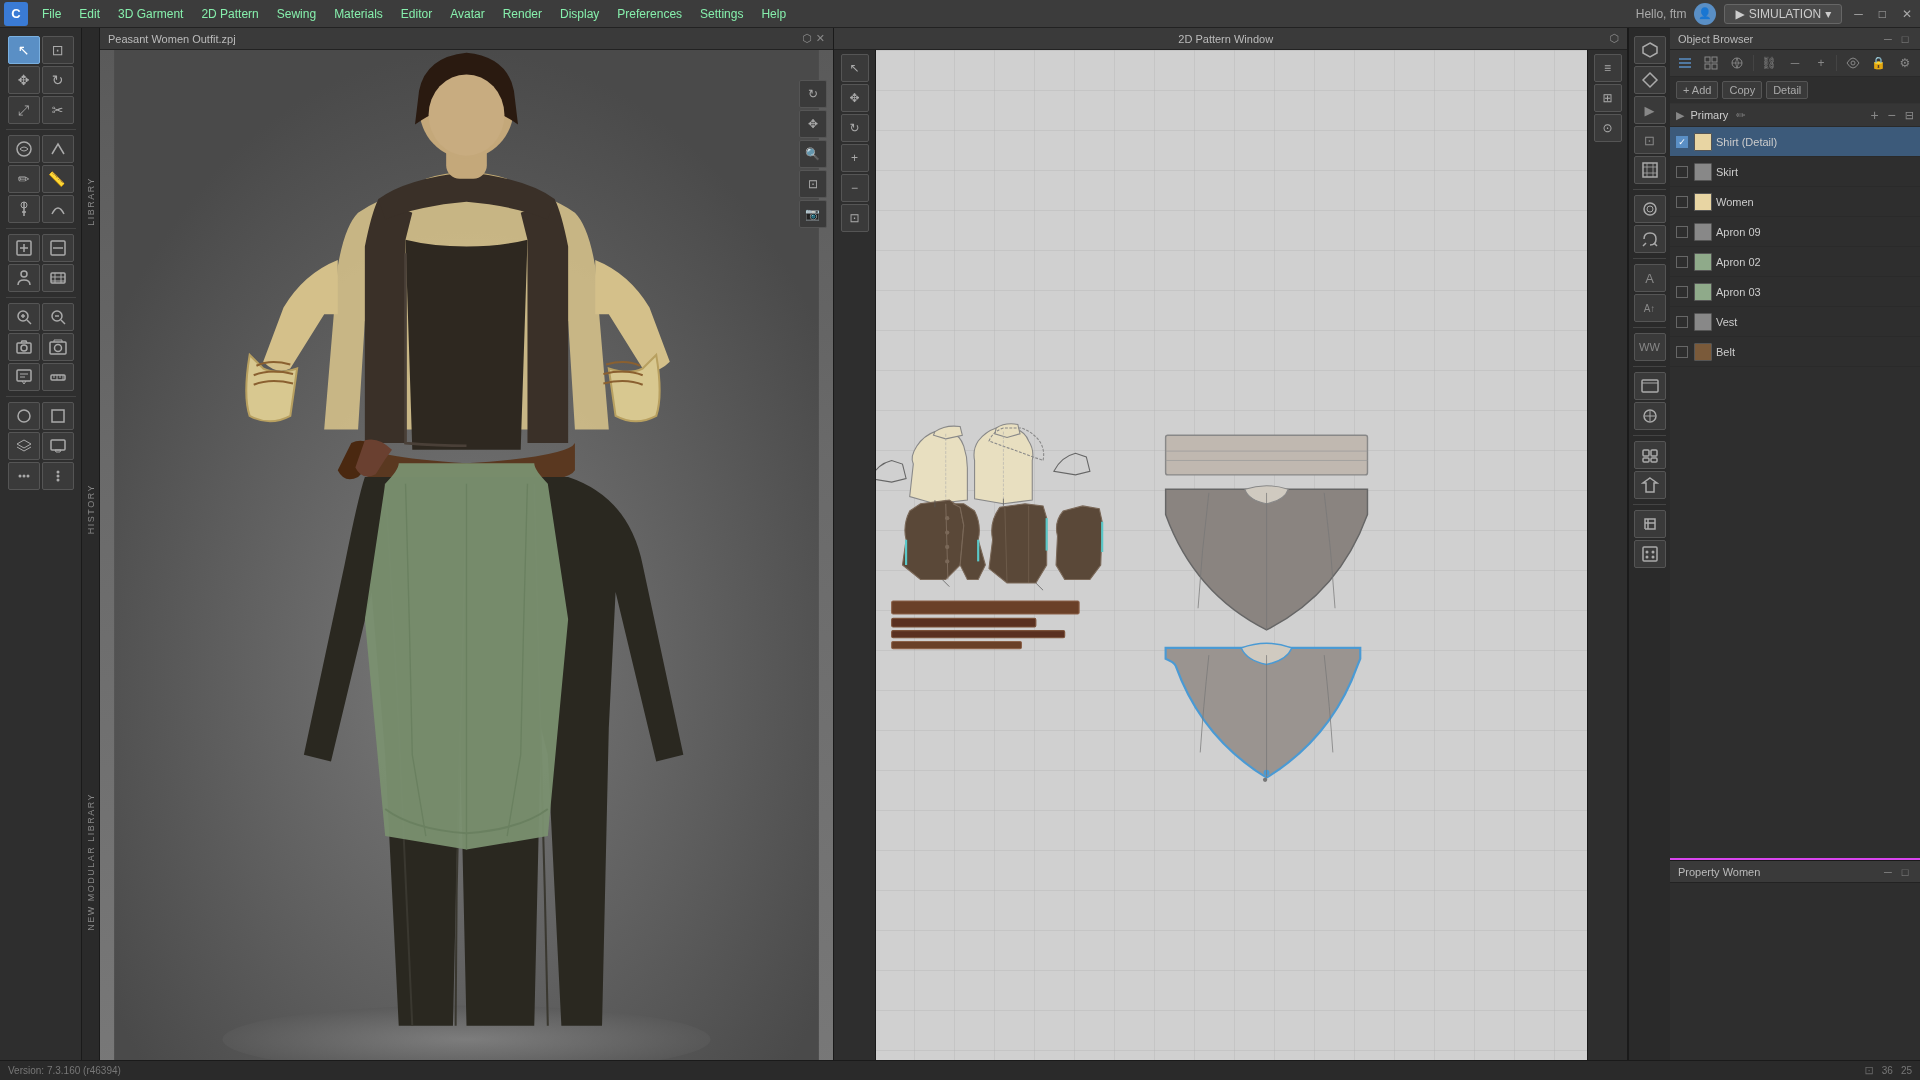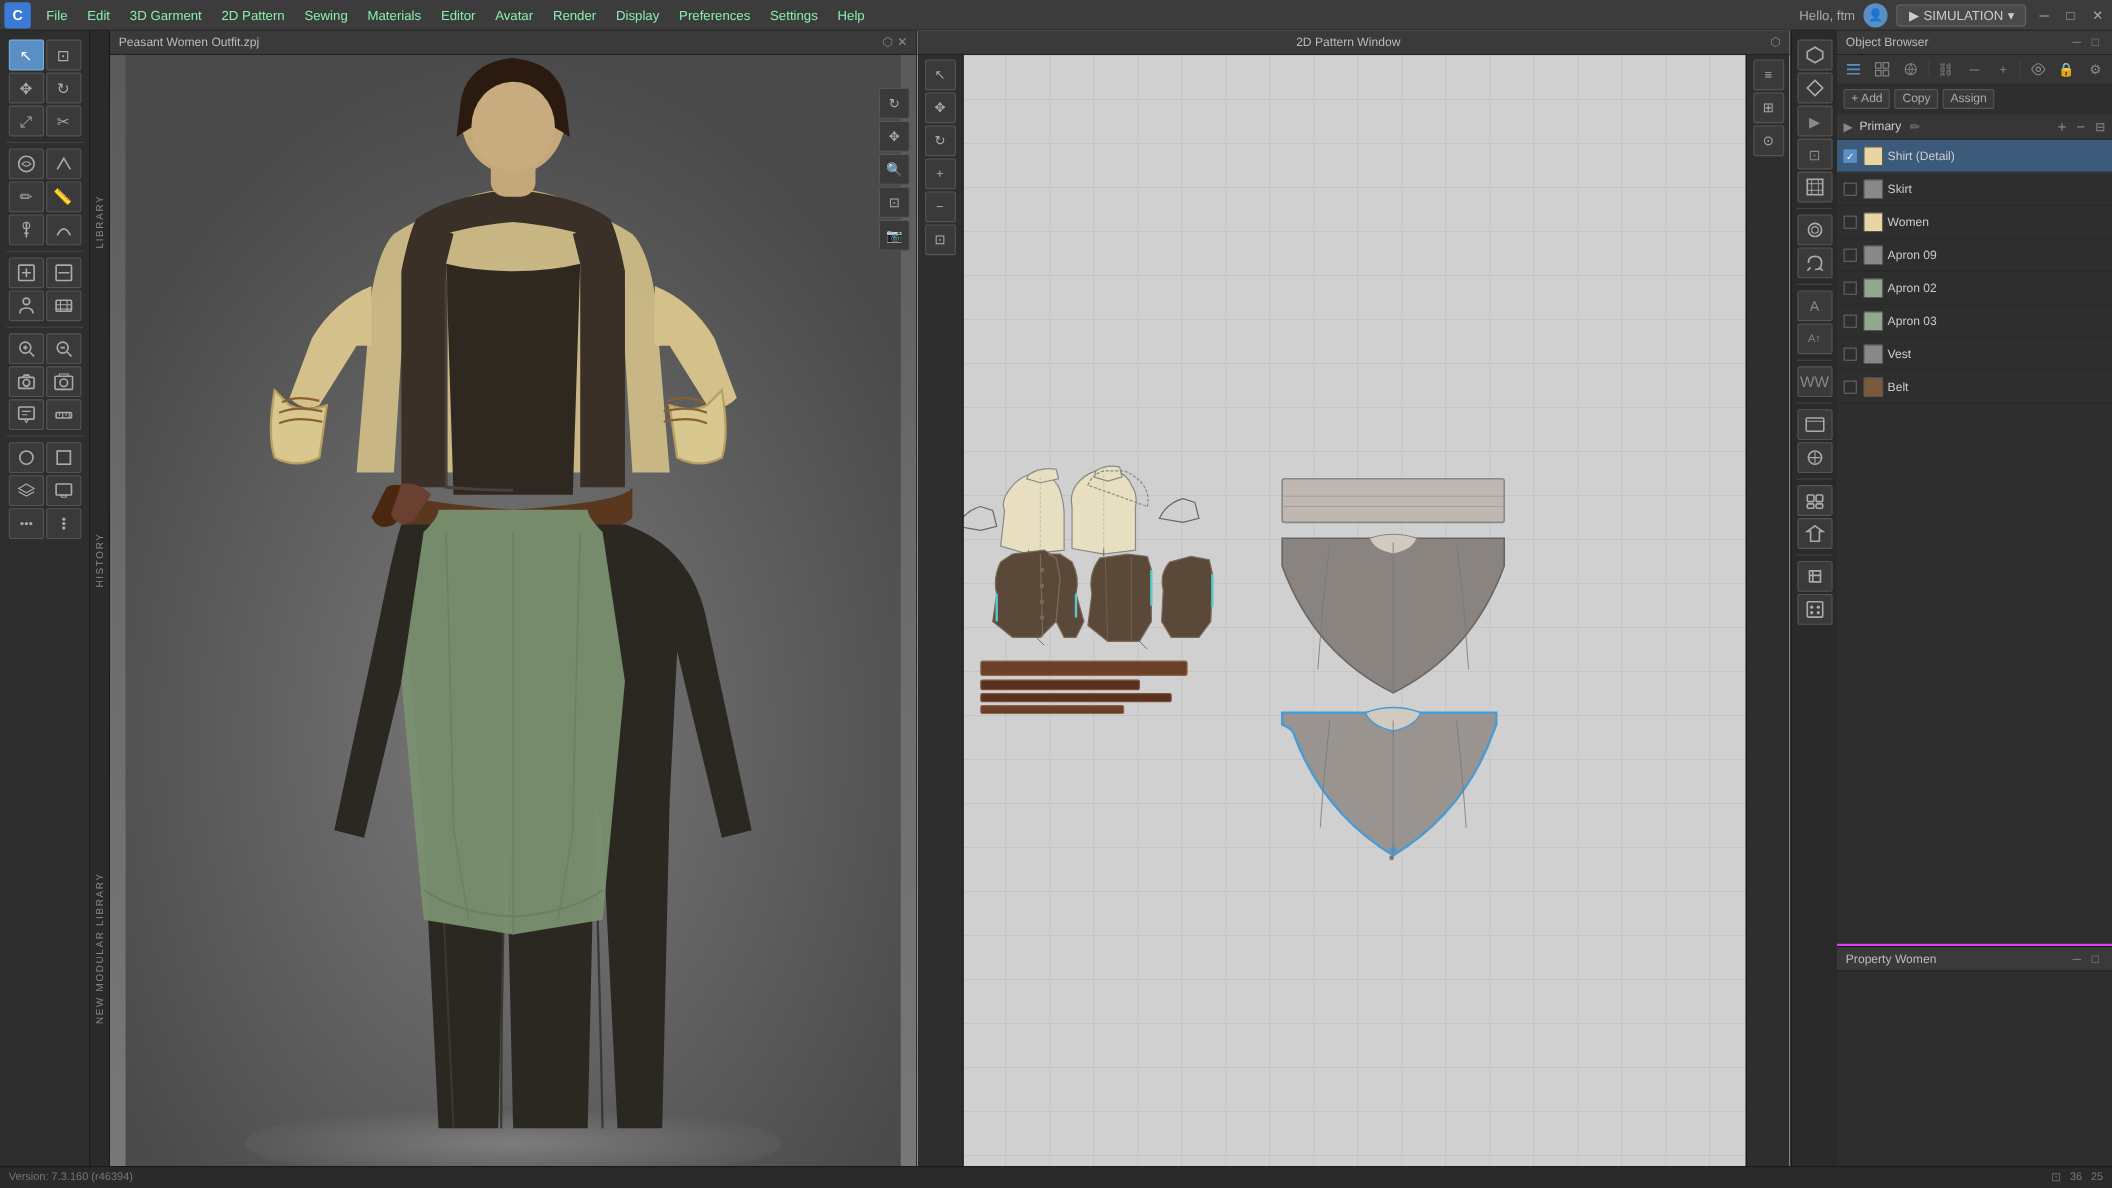--- a/index.html
+++ b/index.html
@@ -713,21 +713,21 @@
     <div class="strip-btn">
       <svg width="18" height="18" viewBox="0 0 18 18">
           <path d="M3 9 Q3 3 9 3 Q15 3 15 9 Q15 15 9 15" stroke="#aaa" stroke-width="1.5" fill="none"></path>
           <path d="M5 13L2 16M13 13L16 16" stroke="#aaa" stroke-width="1.5"></path>
         </svg>
     </div>
     <div style="height:1px;background:#444;width:80%;margin:3px 0;"></div>
     <div class="strip-btn">A</div>
     <div class="strip-btn" style="font-size:10px;">A↑</div>
     <div style="height:1px;background:#444;width:80%;margin:3px 0;"></div>
-    <div class="strip-btn" style="font-size:14px;">WW</div>
+    <div class="strip-btn" style="font-size:11px;">WW</div>
     <div style="height:1px;background:#444;width:80%;margin:3px 0;"></div>
     <div class="strip-btn">
       <svg width="18" height="18" viewBox="0 0 18 18">
           <rect x="1" y="3" width="16" height="12" rx="1" stroke="#aaa" stroke-width="1.5" fill="none"></rect>
           <path d="M1 6L17 6" stroke="#aaa" stroke-width="1"></path>
         </svg>
     </div>
     <div class="strip-btn">
       <svg width="18" height="18" viewBox="0 0 18 18">
           <circle cx="9" cy="9" r="6" stroke="#aaa" stroke-width="1.5" fill="none"></circle>
@@ -807,21 +807,21 @@
               <circle cx="7" cy="7" r="2" stroke="#888" stroke-width="1" fill="none"></circle>
             </svg>
         </div>
         <div class="rp-icon-btn" title="Lock">🔒</div>
         <div class="rp-icon-btn" title="Settings">⚙</div>
       </div>
 
       <div class="ob-toolbar">
         <div class="ob-btn">+ Add</div>
         <div class="ob-btn">Copy</div>
-        <div class="ob-btn">Assign</div>
+        <div class="ob-btn">Detail</div>
       </div>
 
       <div class="primary-header">
         <span style="cursor:pointer;color:#888;">▶</span>
         <span>Primary</span>
         <span style="cursor:pointer;color:#888;margin-left:2px;">✏</span>
         <span style="flex:1;"></span>
         <span style="cursor:pointer;color:#888;font-size:14px;">+</span>
         <span style="cursor:pointer;color:#888;font-size:14px;margin-left:3px;">−</span>
         <span style="cursor:pointer;color:#888;font-size:11px;margin-left:3px;">⊟</span>

